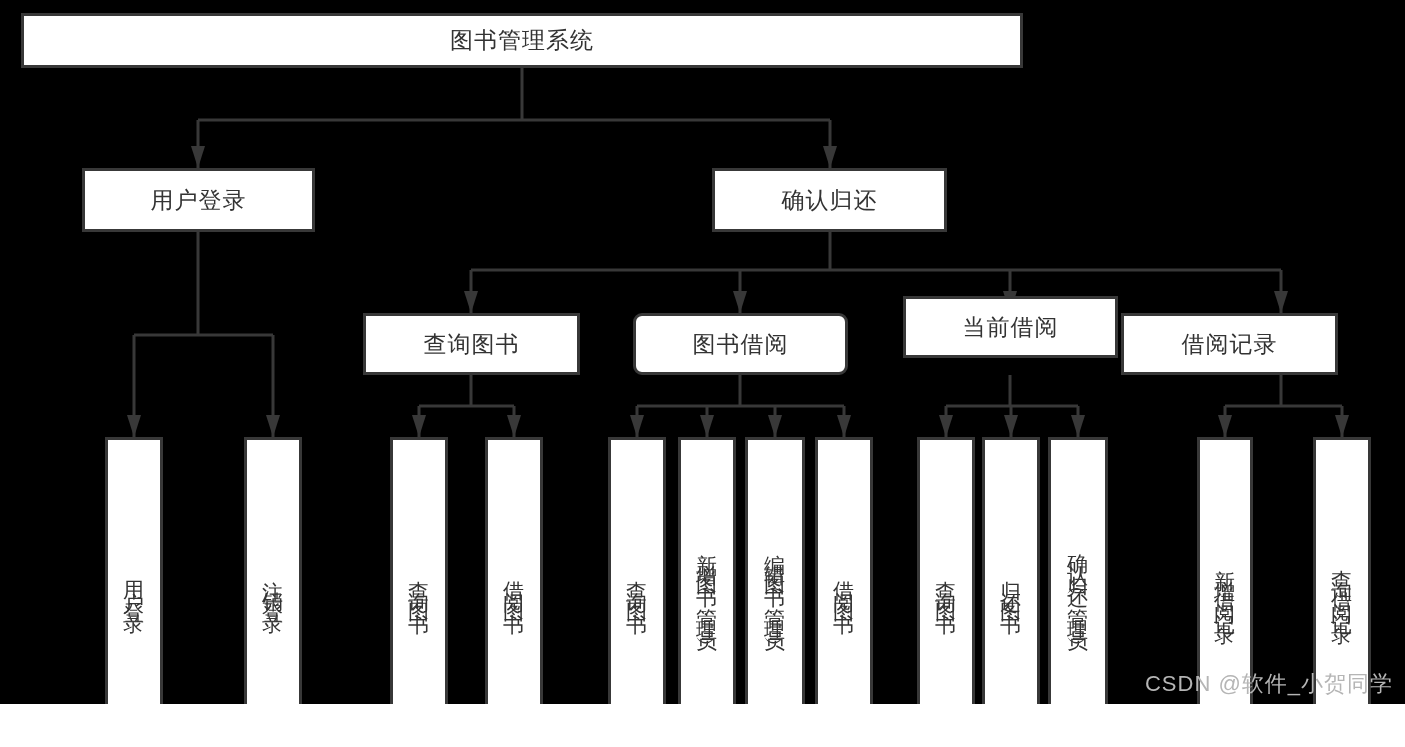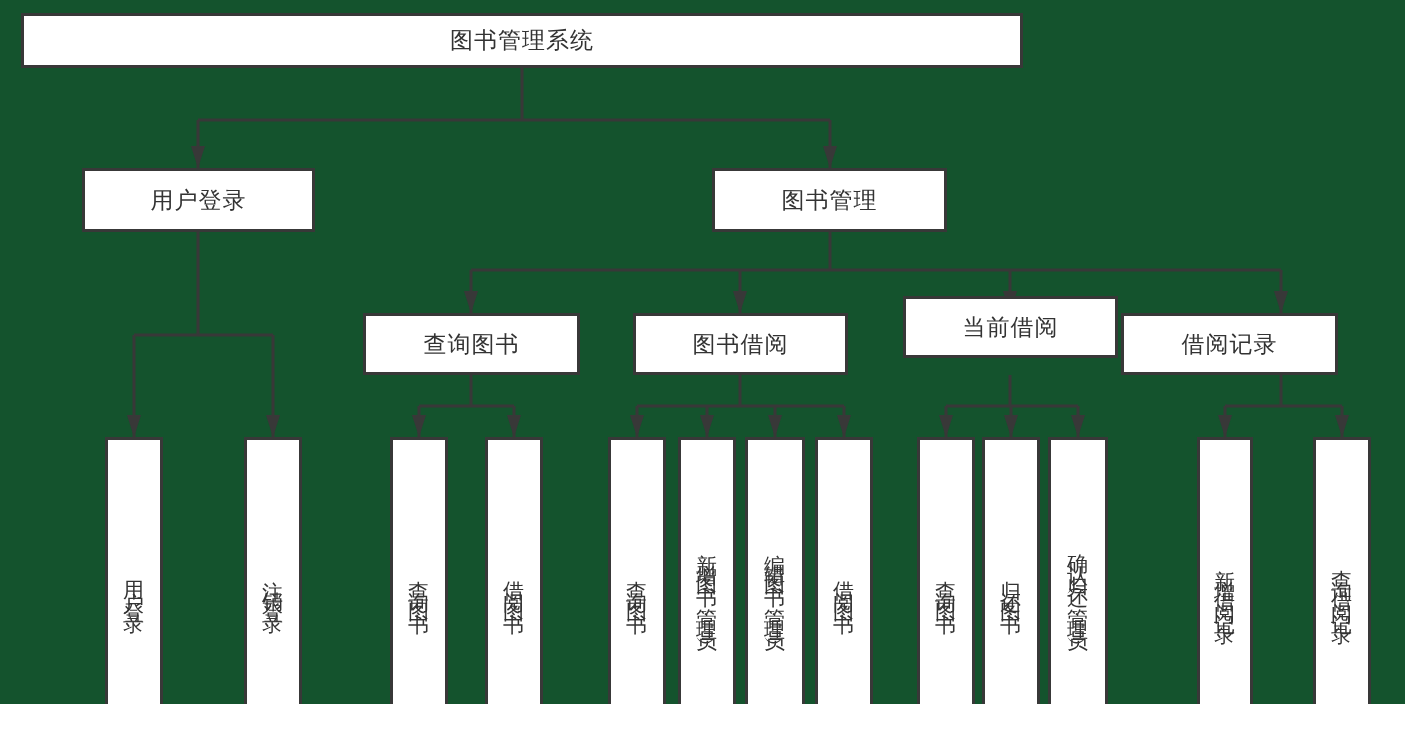--- a/index.html
+++ b/index.html
@@ -1,20 +1,20 @@
 <!DOCTYPE html>
 <html><head>
 <meta charset="utf-8">
 <style>
   html, body { margin: 0; padding: 0; background: #ffffff; }
   #stage {
     position: relative;
     width: 1405px;
     height: 704px;
-    background: #14532d;
+    background: #000000;
     font-family: "Liberation Sans", "DejaVu Sans", sans-serif;
     overflow: hidden;
   }
   #connectors {
     position: absolute;
     left: 0; top: 0;
     width: 1405px; height: 747px;
     pointer-events: none;
   }
   .node {
@@ -48,21 +48,21 @@
     font-size: 21px;
     letter-spacing: 11px;
     line-height: 1;
     white-space: nowrap;
   }
   
   #n-root        { left: 21px;   top: 13px;  width: 1002px; height: 55px; }
   #n-user-login  { left: 82px;   top: 168px; width: 233px;  height: 64px; }
   #n-book-mgmt   { left: 712px;  top: 168px; width: 235px;  height: 64px; }
   #n-new-book    { left: 363px;  top: 313px; width: 217px;  height: 62px; }
-  #n-book-borrow { left: 633px;  top: 313px; width: 215px;  height: 62px; }
+  #n-book-borrow { left: 633px;  top: 313px; width: 215px;  height: 62px; border-radius: 9px; }
   #n-cur-borrow  { left: 903px;  top: 296px; width: 215px;  height: 62px; }
   #n-borrow-rec  { left: 1121px; top: 313px; width: 217px;  height: 62px; }
 
   #l-a1 { left: 105px;  width: 58px; }
   #l-a2 { left: 244px;  width: 58px; }
   #l-b1 { left: 390px;  width: 58px; }
   #l-b2 { left: 485px;  width: 58px; }
   #l-c1 { left: 608px;  width: 58px; }
   #l-c2 { left: 678px;  width: 58px; }
   #l-c3 { left: 745px;  width: 60px; }
@@ -127,21 +127,21 @@
 
       <path d="M1281,375 V406 M1225,406 H1342"></path>
       <line x1="1225" y1="406" x2="1225" y2="437" marker-end="url(#arrow)"></line>
       <line x1="1342" y1="406" x2="1342" y2="437" marker-end="url(#arrow)"></line>
     </g>
   </svg>
 
   <div class="node" id="n-root">图书管理系统</div>
 
   <div class="node" id="n-user-login">用户登录</div>
-  <div class="node" id="n-book-mgmt">图书管理</div>
+  <div class="node" id="n-book-mgmt">确认归还</div>
 
   <div class="node" id="n-new-book">查询图书</div>
   <div class="node" id="n-book-borrow">图书借阅</div>
   <div class="node" id="n-cur-borrow">当前借阅</div>
   <div class="node" id="n-borrow-rec">借阅记录</div>
 
   <div class="leaf" id="l-a1">
     <span class="vtext">用户登录</span>
   </div>
   <div class="leaf" id="l-a2">
@@ -178,13 +178,14 @@
     <span class="vtext">确认归还（管理员）</span>
   </div>
 
   <div class="leaf" id="l-e1">
     <span class="vtext">新增借阅记录</span>
   </div>
   <div class="leaf" id="l-e2">
     <span class="vtext">查询借阅记录</span>
   </div>
 
+  <div id="watermark">CSDN @软件_小贺同学</div>
 </div>
 
 </body></html>

